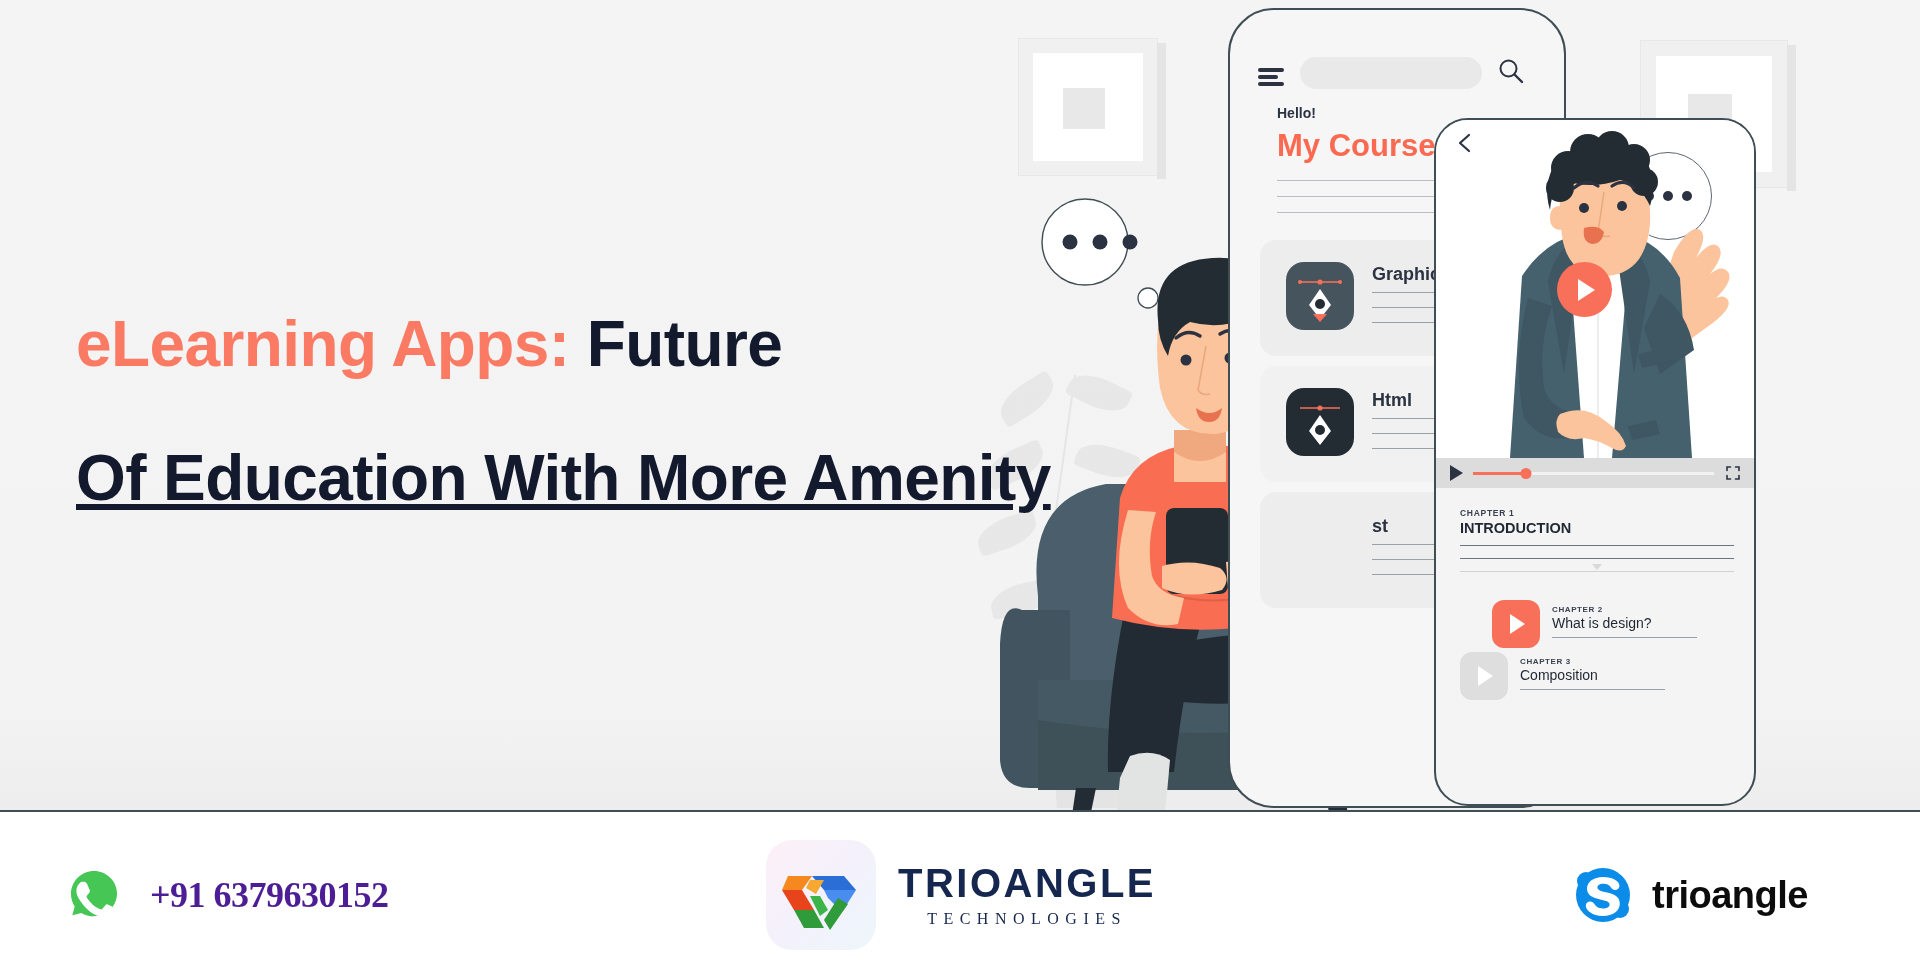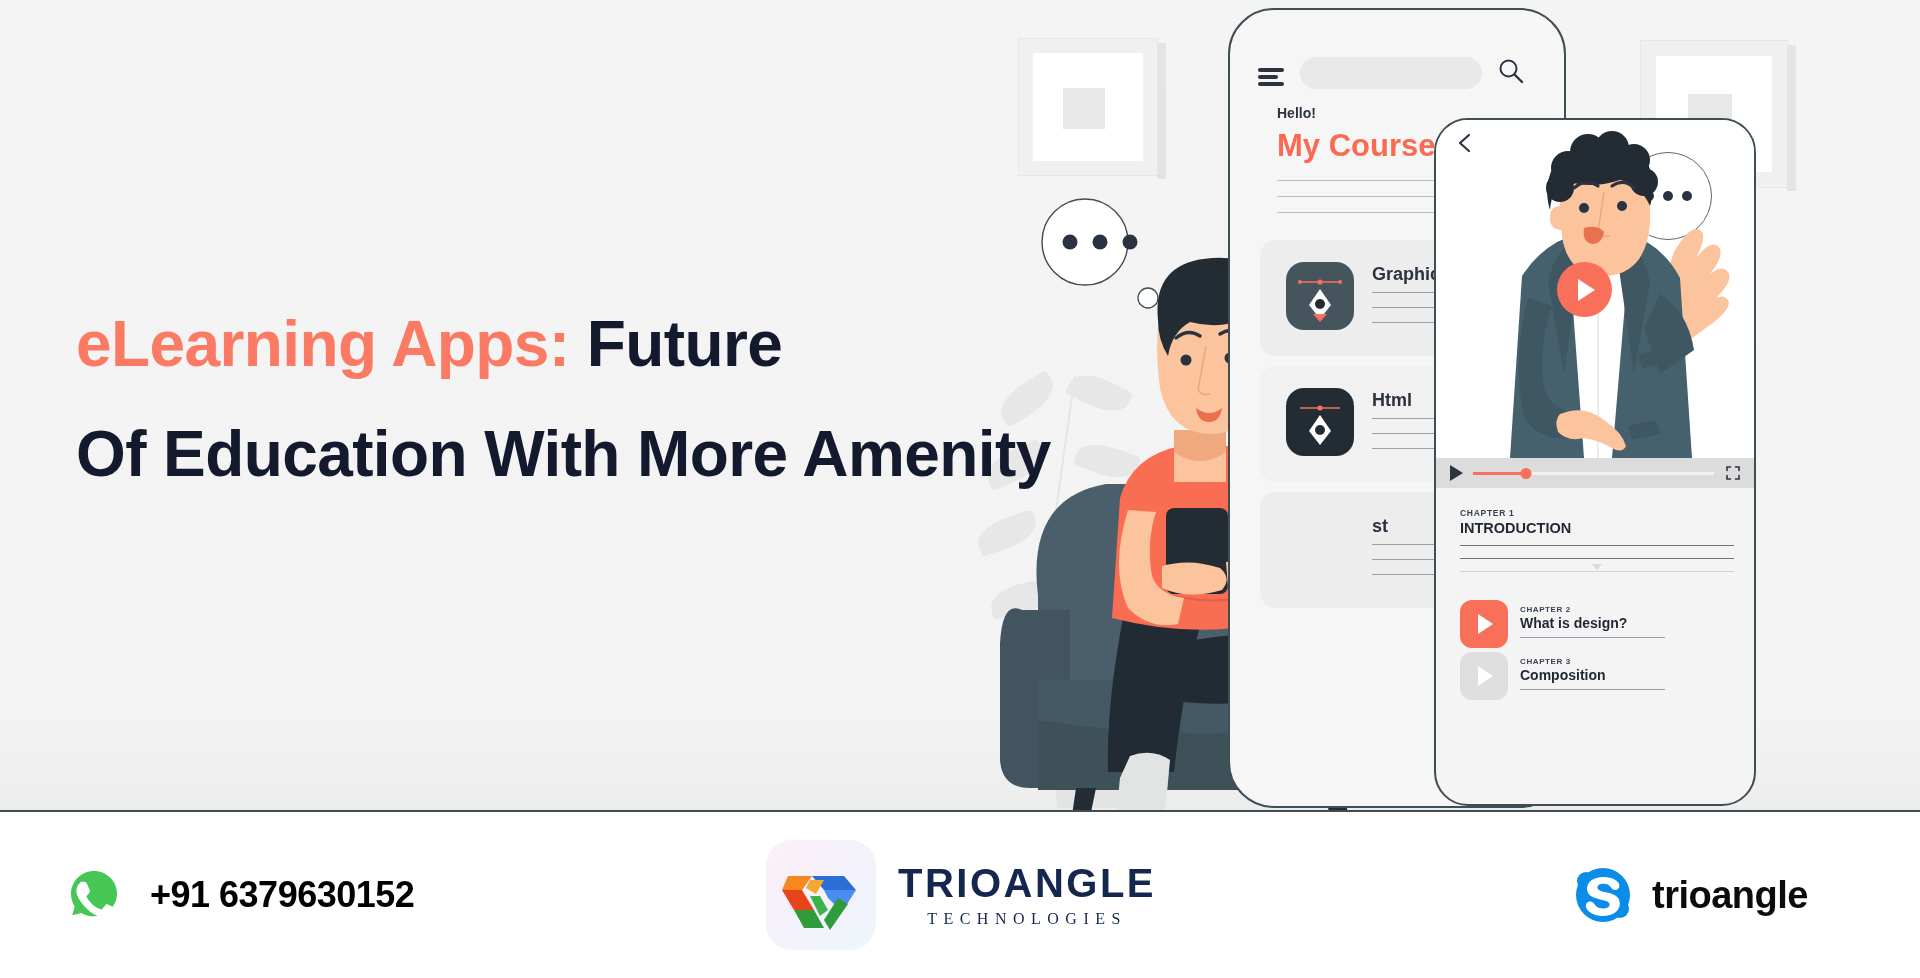--- a/index.html
+++ b/index.html
@@ -25,21 +25,21 @@
   }
 
   
   .headline {
     position: absolute; left: 76px; top: 312px; width: 900px;
   }
   .headline .l1, .headline .l2 {
     font-size: 64px; font-weight: 700; letter-spacing: -0.6px;
     line-height: 1.02; white-space: nowrap;
   }
-  .headline .l2 { margin-top: 45px; }
+  .headline .l2 { margin-top: 69px; text-decoration: underline; }
   .accent { color: #fa7a64; }
   .dark   { color: #141a2e; }
 
   
   .frame {
     position: absolute; background: #f0f0f0;
     border: 1px solid #e7e7e7;
   }
   .frame .mat { position: absolute; inset: 10%; background: #ffffff; }
   .frame .art {
@@ -188,37 +188,37 @@
     width: 48px; height: 48px; border-radius: 12px; background: #f9705a;
     display: flex; align-items: center; justify-content: center; flex: none;
   }
   .chap-thumb.gray { background: #dedede; }
   .chap-thumb .tri {
     width: 0; height: 0; margin-left: 3px;
     border-left: 15px solid #fff; border-top: 10px solid transparent; border-bottom: 10px solid transparent;
   }
   .chap-text { margin-left: 12px; padding-top: 5px; }
   .chap-text .tag { font-size: 8px; font-weight: 600; letter-spacing: .6px; color: #3a4150; }
-  .chap-text .ttl { font-size: 14px; font-weight: 700; color: #1f2733; margin-top: 1px; }
+  .chap-text .ttl { font-size: 14px; font-weight: 400; color: #1f2733; margin-top: 1px; }
   .chap-text .ul { width: 145px; height: 1px; background: #9aa0a8; margin-top: 6px; }
 
   .next-btn {
     position: absolute; left: 50px; top: 598px; width: 220px; height: 42px;
     background: #f9705a; border-radius: 21px; border: none; cursor: pointer;
     color: #fff; font-size: 13px; font-weight: 700; letter-spacing: 1px;
     font-family: "Liberation Sans", sans-serif;
   }
 
   
   .footer {
     position: absolute; left: 0; top: 812px; width: 1920px; height: 166px;
     background: #ffffff; display: flex; align-items: center;
   }
   .f-left { position: absolute; left: 62px; display: flex; align-items: center; gap: 24px; }
-  .phone-num { font-size: 36px; font-weight: 700; color: #000000; letter-spacing: -.5px; }
+  .phone-num { font-size: 36px; font-weight: 700; color: #4c1d95; letter-spacing: -.5px; font-family: Liberation Serif, serif; }
   .f-center { position: absolute; left: 766px; display: flex; align-items: center; gap: 22px; }
   .logo-tile {
     width: 110px; height: 110px; border-radius: 26px;
     background: linear-gradient(135deg,#fdf0f6 0%, #f4f1fb 45%, #edf6fb 100%);
     display: flex; align-items: center; justify-content: center;
   }
   .brand-name {
     font-family: "Liberation Sans", sans-serif;
     font-size: 40px; font-weight: 700; letter-spacing: 2.5px; color: #15264f;
     line-height: 1;
@@ -470,21 +470,21 @@
         <div class="chap-tag">CHAPTER 1</div>
         <div class="chap-title-big">INTRODUCTION</div>
         <div class="chap-rules">
           <i></i>
             <i></i>
             <i class="faint"></i>
           <div class="caret-down"></div>
         </div>
       </div>
 
-      <div class="chap-row" style="top:480px;">
+      <div class="chap-row" style="top:480px;margin-left:32px;">
         <div class="chap-thumb">
           <div class="tri"></div>
         </div>
         <div class="chap-text">
           <div class="tag">CHAPTER 2</div>
           <div class="ttl">What is design?</div>
           <div class="ul"></div>
         </div>
       </div>
 

